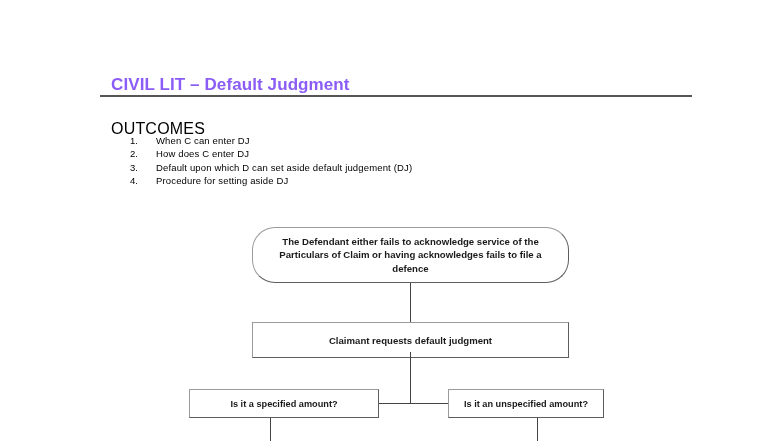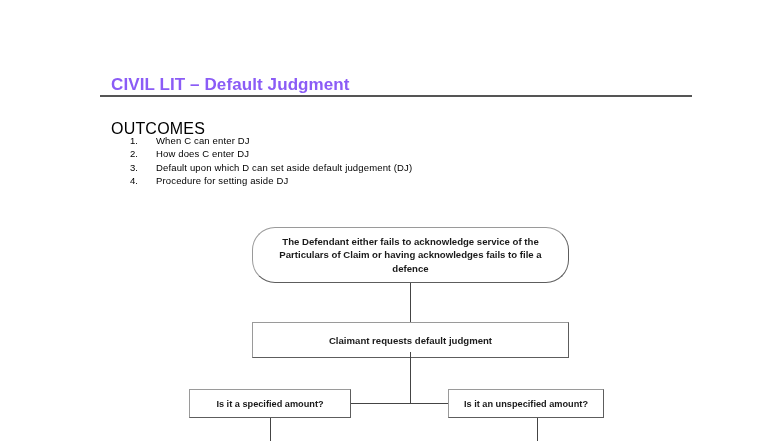--- a/index.html
+++ b/index.html
@@ -107,21 +107,21 @@
   #box-claimant-requests {
     left: 252px;
     top: 322px;
     width: 317px;
     height: 36px;
     font-size: 9.6px;
   }
   #box-specified {
     left: 189px;
     top: 389px;
-    width: 162px;
+    width: 190px;
     height: 29px;
     font-size: 9.2px;
   }
   #box-unspecified {
     left: 448px;
     top: 389px;
     width: 156px;
     height: 29px;
     font-size: 9.2px;
   }

